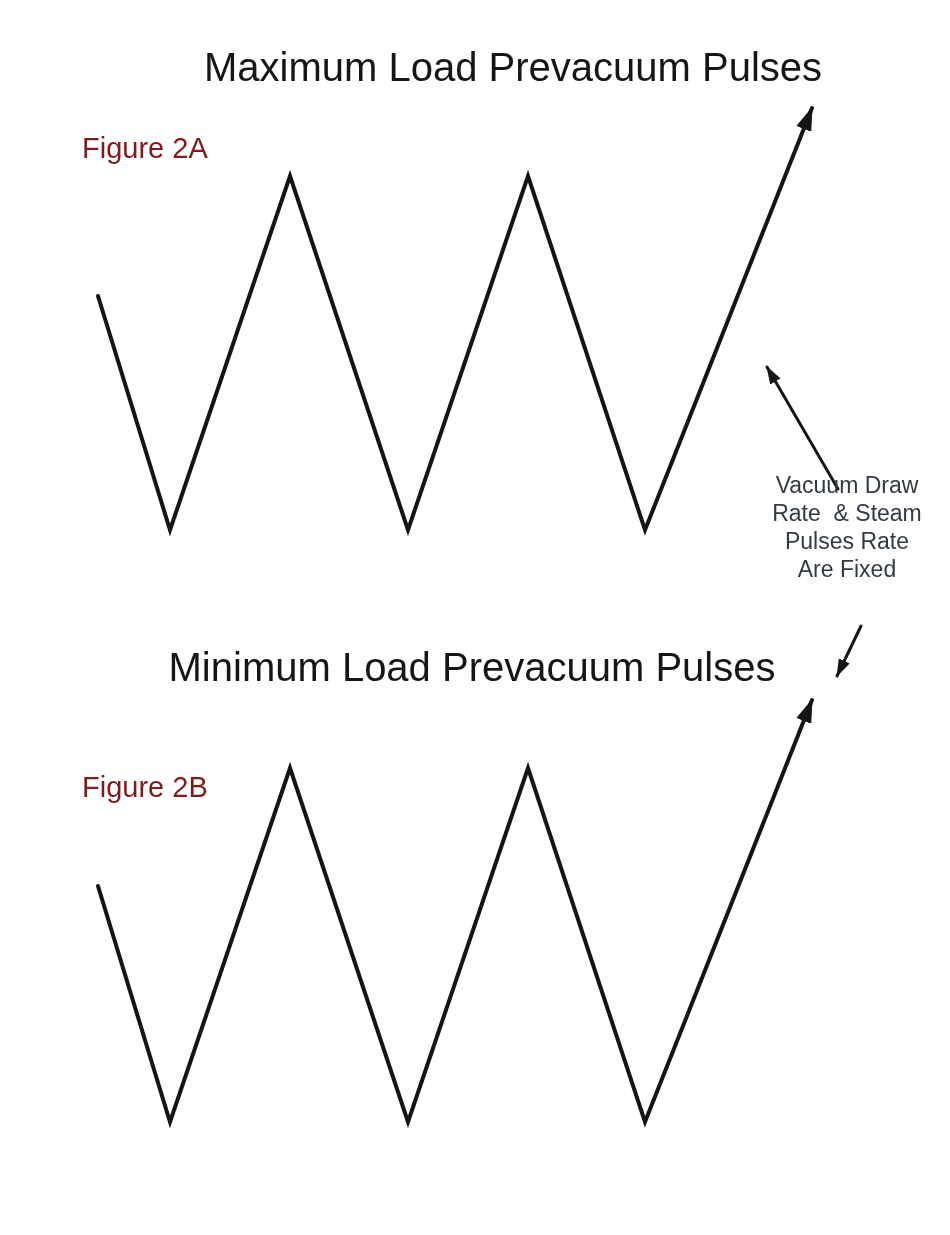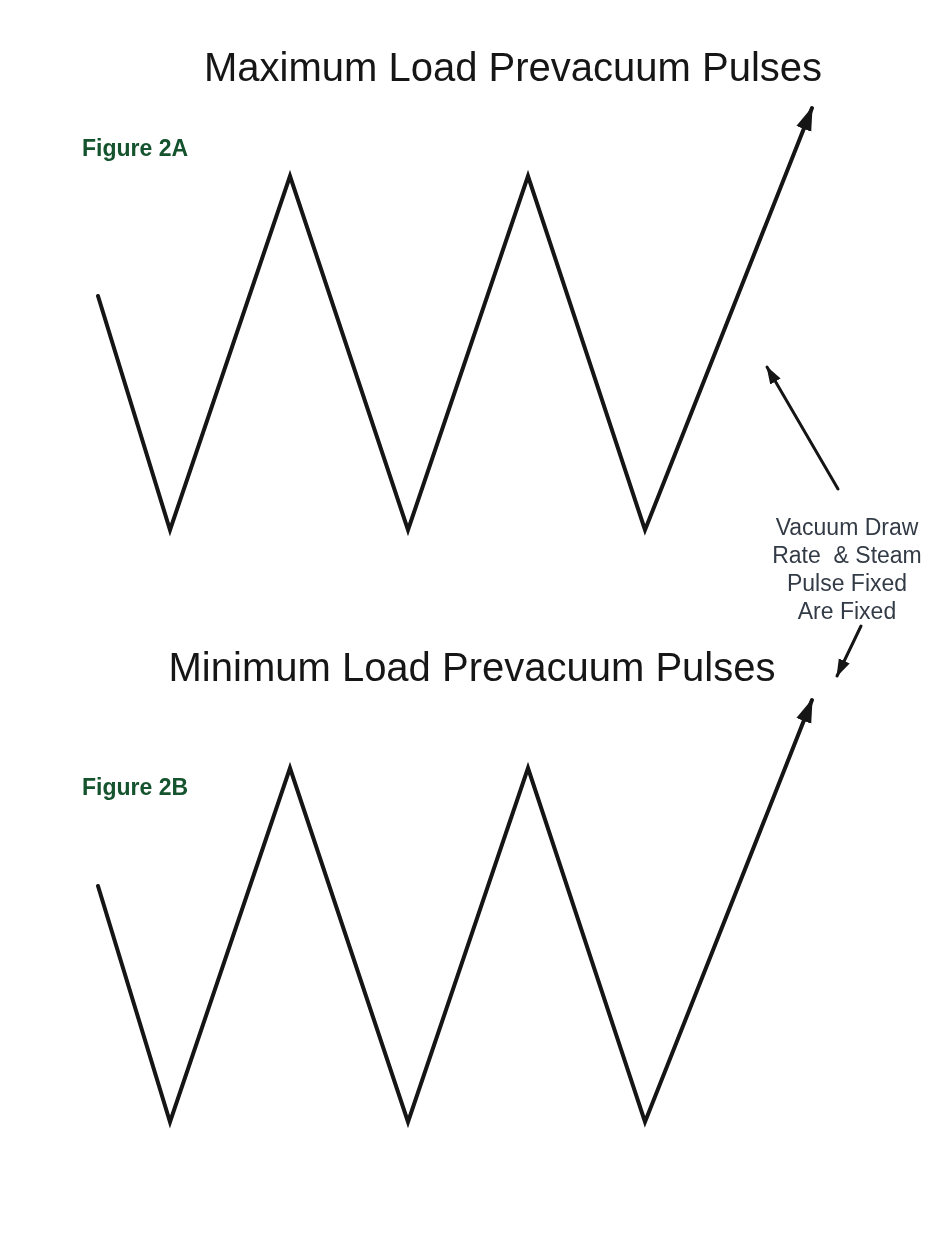--- a/index.html
+++ b/index.html
@@ -28,32 +28,31 @@
     font-size: 40px;
     line-height: 46px;
     color: #161616;
     white-space: nowrap;
     font-weight: 400;
   }
   .title-a { left: 513px; top: 44px; }
   .title-b { left: 472px; top: 644px; }
   .fig-label {
     position: absolute;
-    font-size: 23px;
+    font-size: 29px;
     line-height: 30px;
-    color: #14532d;
+    color: #7f1d1d;
     white-space: nowrap;
-    font-weight: bold;
   }
   .label-a { left: 82px; top: 133px; }
   .label-b { left: 82px; top: 724px; margin-top: 48px; }
   .annotation-block {
     position: absolute;
     left: 847px;
-    top: 513px;
+    top: 471px;
     transform: translateX(-50%);
     text-align: center;
     font-size: 23px;
     line-height: 28px;
     color: #333b46;
   }
   .annotation-line {
     white-space: pre;
   }
   .footer-caption {
@@ -84,21 +83,21 @@
       <line x1="861" y1="626" x2="837" y2="676" stroke="#151515" stroke-width="3" stroke-linecap="round" marker-end="url(#arrowhead)"></line>
     </svg>
 
   <div class="section-title title-a">Maximum Load Prevacuum Pulses</div>
 
   <div class="fig-label label-a">Figure 2A</div>
 
   <div class="annotation-block">
     <div class="annotation-line">Vacuum Draw</div>
     <div class="annotation-line">Rate  &amp; Steam</div>
-    <div class="annotation-line">Pulse Fixed</div>
+    <div class="annotation-line">Pulses Rate</div>
     <div class="annotation-line">Are Fixed</div>
   </div>
 
   <div class="section-title title-b">Minimum Load Prevacuum Pulses</div>
 
   <div class="fig-label label-b">Figure 2B</div>
 
 
 </div>
 

